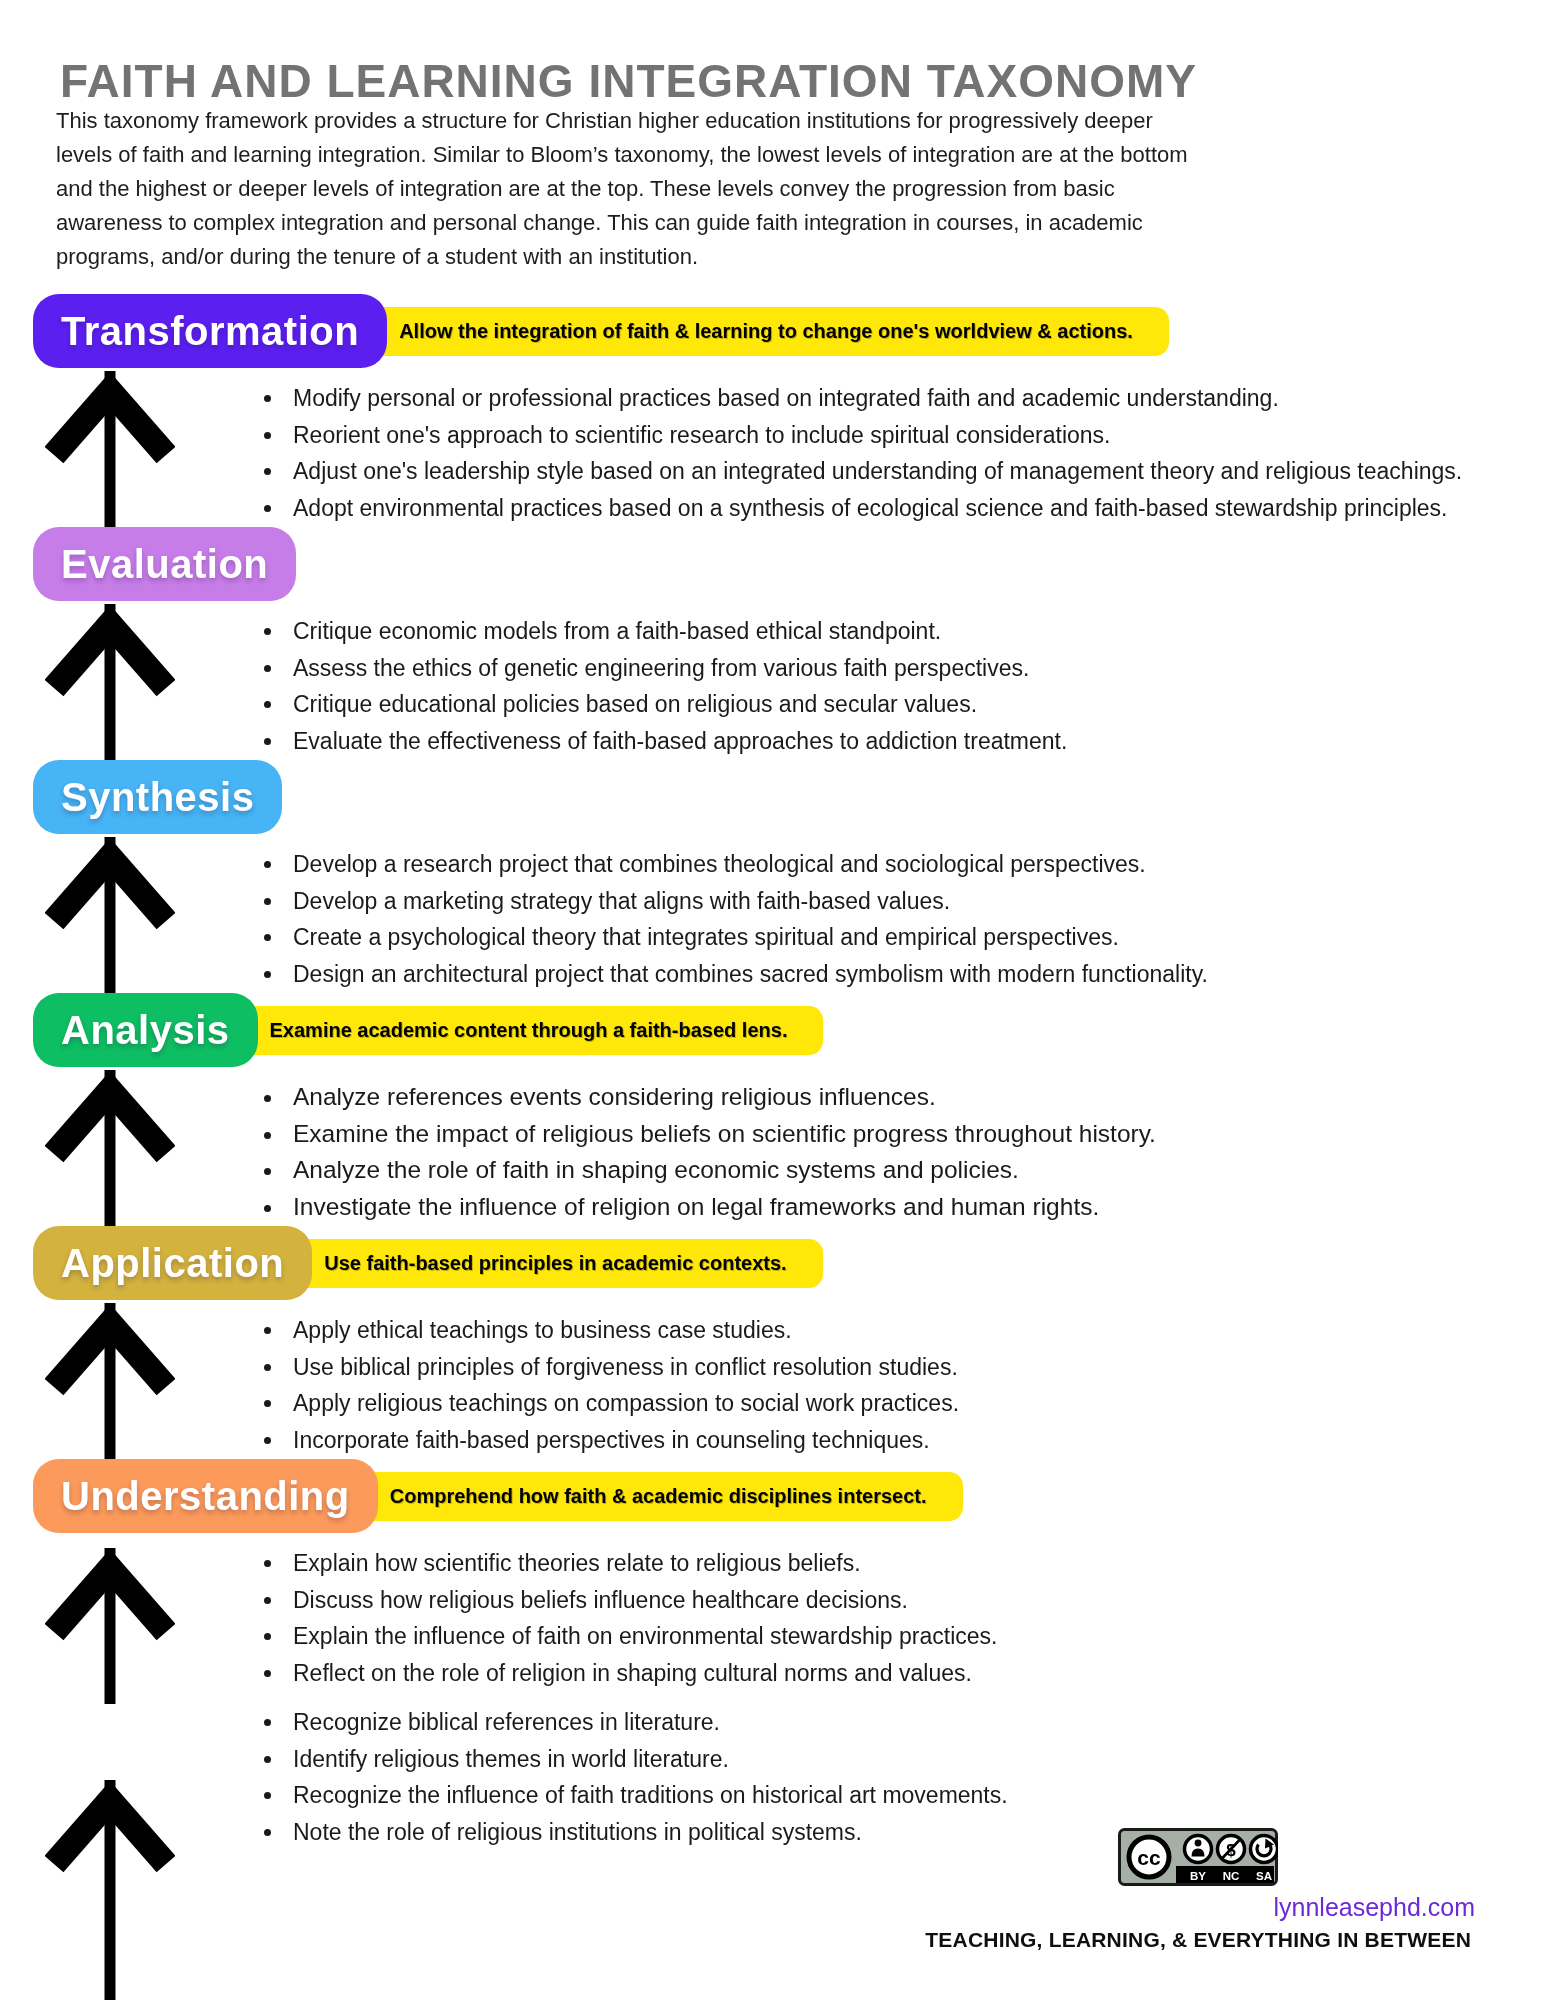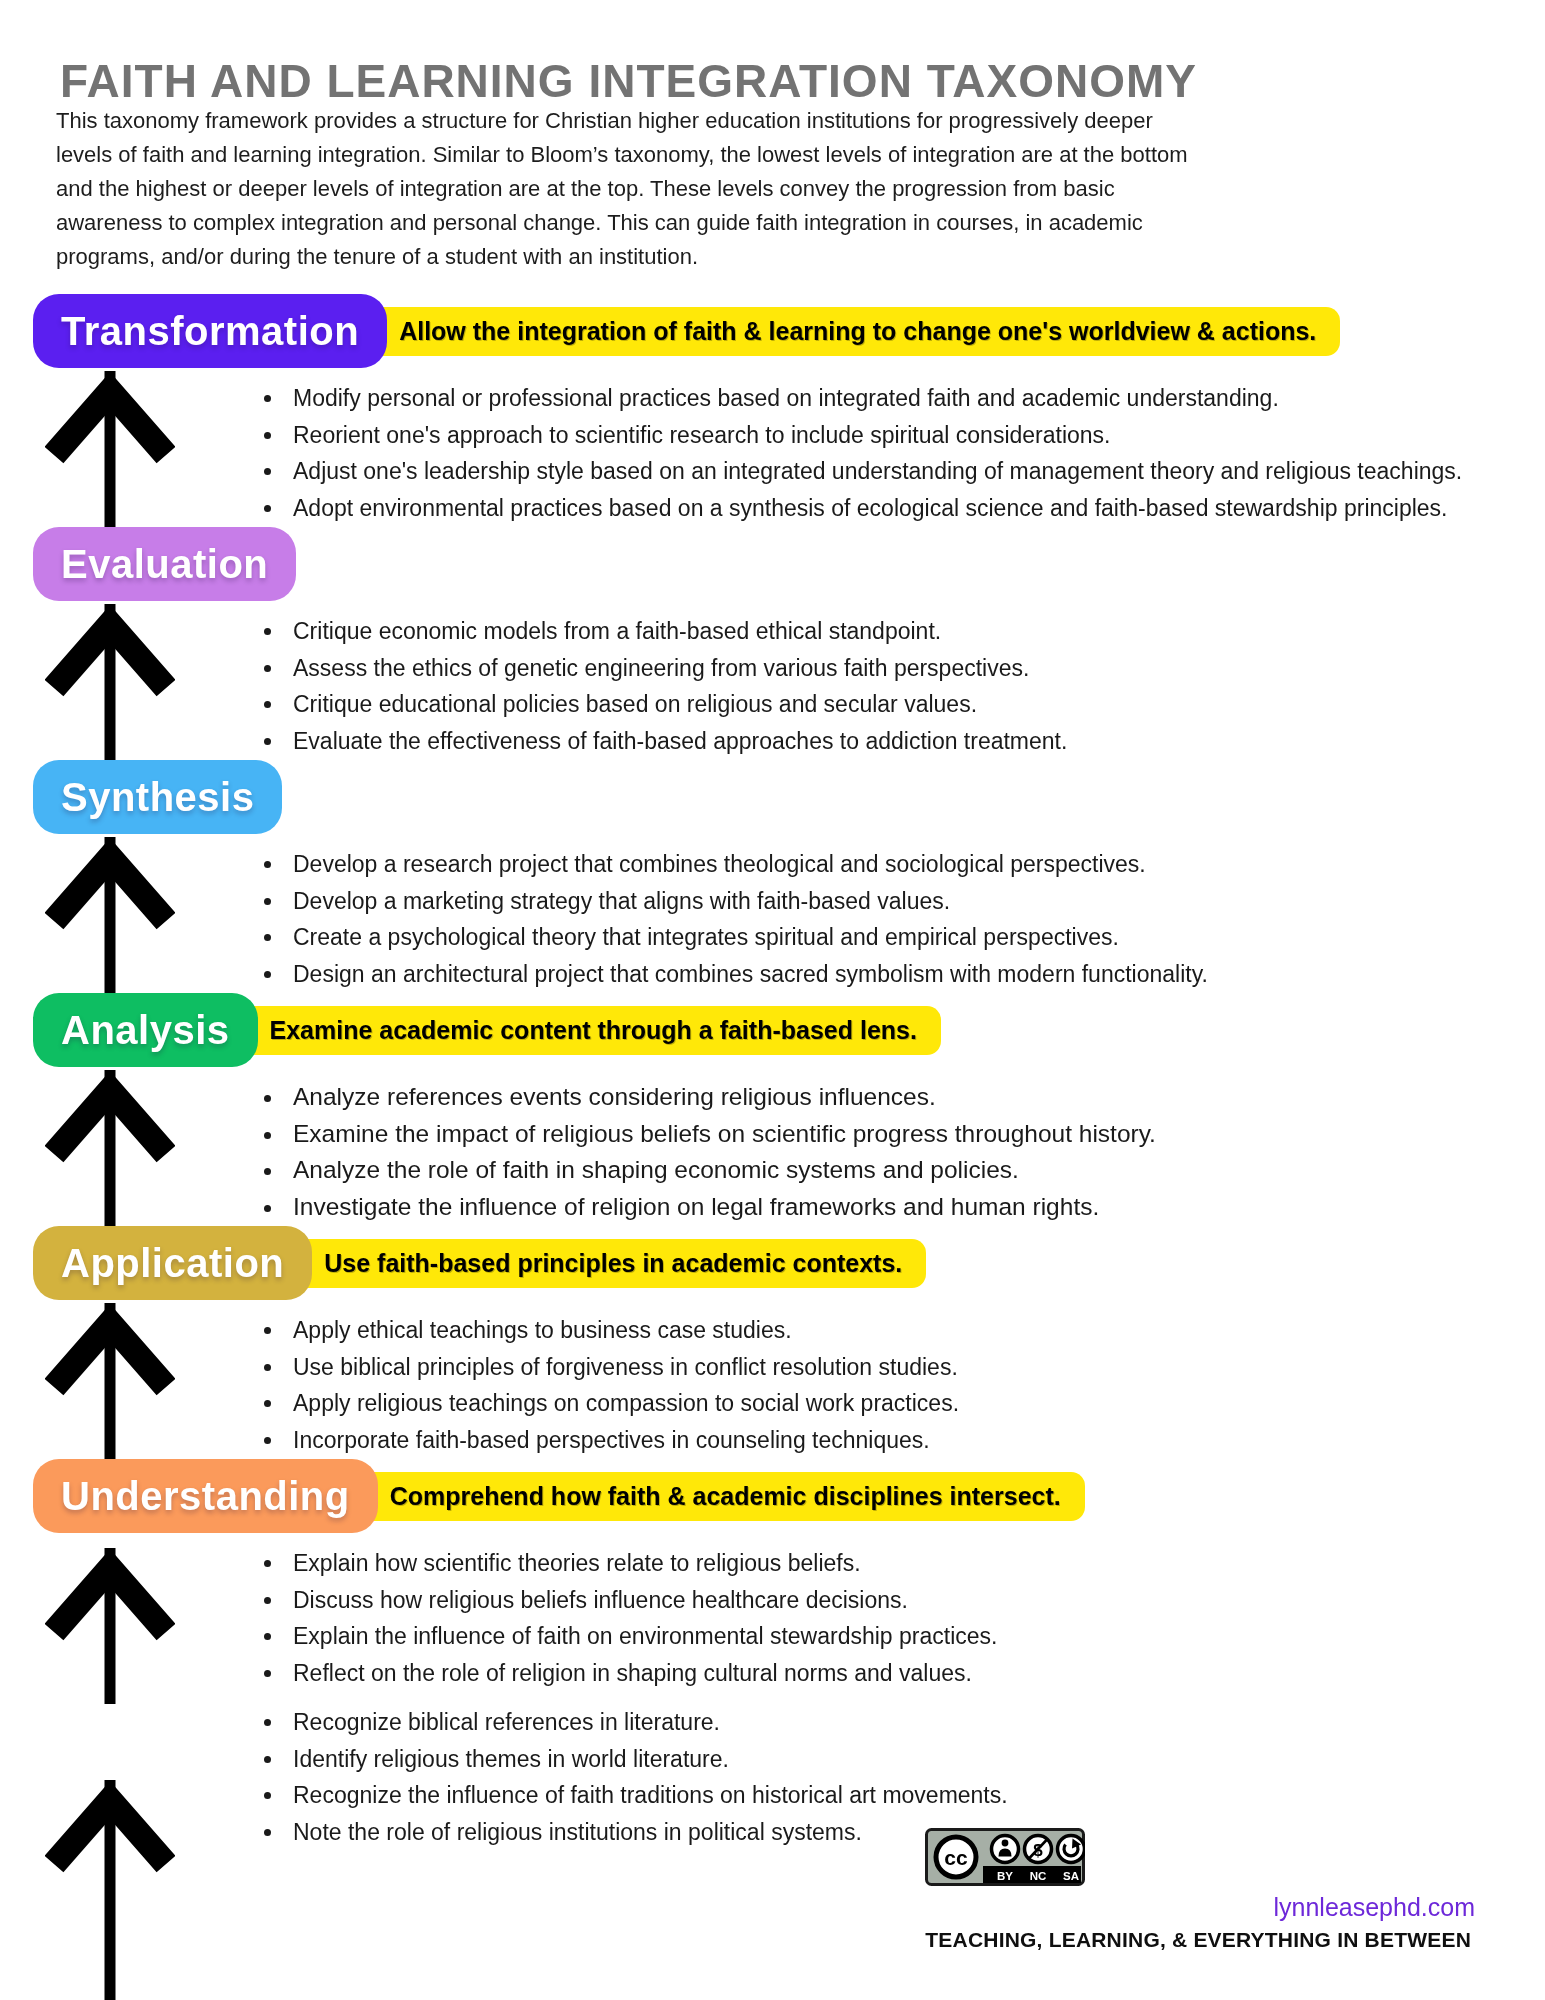--- a/index.html
+++ b/index.html
@@ -23,39 +23,39 @@
   .level{position:relative;height:233px;}
   .row{display:flex;align-items:center;height:74px;}
   .badge{
     display:flex;align-items:center;height:74px;
     color:#ffffff;font-size:40px;font-weight:800;letter-spacing:.5px;
     padding:0 28px;border-radius:26px;position:relative;z-index:2;
     text-shadow:0 3px 5px rgba(30,10,60,.25);white-space:nowrap;
   }
   .desc{
     display:flex;align-items:center;height:49px;
-    color:#000;font-size:25px;font-weight:700;
-    padding:0 24px 0 36px;margin-left:-24px;border-radius:14px;z-index:1;
+    color:#000;font-size:20px;font-weight:700;
+    padding:0 36px 0 36px;margin-left:-24px;border-radius:14px;z-index:1;
     text-shadow:1px 1px 0 rgba(0,0,0,.25);white-space:nowrap;
   }
   .examples{
     margin:12px 0 0 0;padding:0 0 0 252px;list-style:disc outside;
     font-size:23px;line-height:36.5px;color:#1a1a1a;
   }
   .level.big-bullets .examples{font-size:24.5px;line-height:36.5px;}
   .examples li{padding-left:8px;}
   
   .arrow{position:absolute;left:12px;width:130px;pointer-events:none;}
   .arrow svg{display:block;width:100%;height:100%;}
   .arrow-up{bottom:100%;height:156px;}
   .arrow-tail{top:76px;height:320px;}
   
   #footer{
     position:absolute;top:1828px;right:74px;
-    display:flex;flex-direction:column;align-items:flex-start;
+    display:flex;flex-direction:column;align-items:center;
   }
   #cc-badge{display:block;}
   #website{margin:7px 0 0 0;align-self:flex-end;margin-right:-4px;
     font-size:25px;color:#6d28d9;}
   #tagline{margin-top:6px;font-size:21px;font-weight:700;color:#0f0f0f;
     letter-spacing:.2px;white-space:nowrap;}
 </style>
 </head>
 <body>
 

